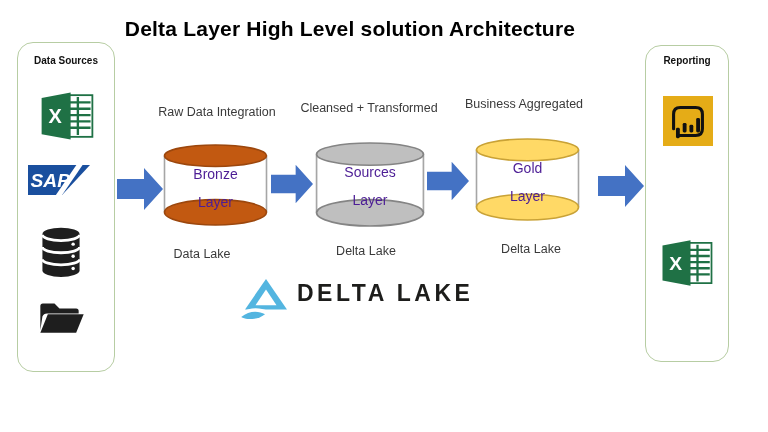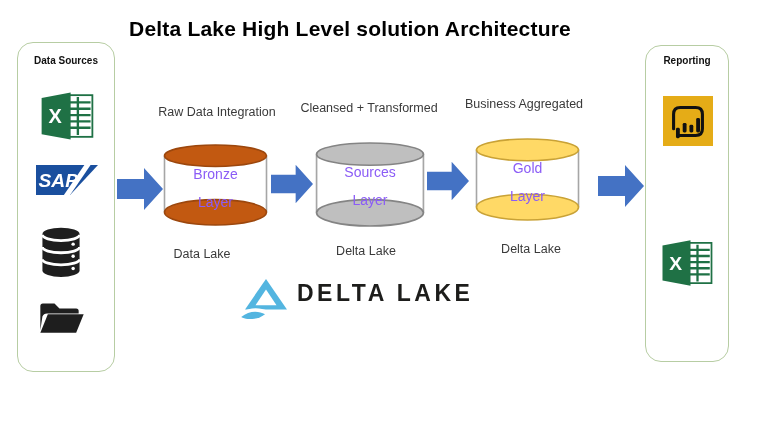--- a/index.html
+++ b/index.html
@@ -20,54 +20,54 @@
   .box-title{
     position:absolute;left:0;right:0;text-align:center;
     font-size:10px;font-weight:bold;color:#111111;
   }
   .icon{position:absolute;}
   .icon svg{width:100%;height:100%;display:block;}
   .stage-cyl{position:absolute;}
   .stage-cyl svg{width:100%;height:100%;display:block;}
   .cyl-line1,.cyl-line2{
     position:absolute;left:0;right:0;text-align:center;
-    font-size:14px;color:#8b5cf6;line-height:1;
+    font-size:14px;color:#4c1d95;line-height:1;
   }
   .cyl-line1{top:23px;}
   .cyl-line2{top:51px;}
   .top-label,.bottom-label{
     position:absolute;text-align:center;font-size:12.5px;color:#3a3a3a;
   }
   .arrow{position:absolute;}
   .arrow svg{width:100%;height:100%;display:block;}
   #logo-wordmark{
     left:297px;top:280px;white-space:nowrap;
     font-size:23px;font-weight:bold;letter-spacing:3.5px;color:#1d1d1b;
   }
 </style>
 </head>
 <body>
 
 <div id="canvas">
 
-  <div id="title" class="abs">Delta Lake High Level solution Architecture</div>
+  <div id="title" class="abs">Delta Layer High Level solution Architecture</div>
 
   <div id="data-sources-box" class="abs src-box">
     <div class="box-title" style="top:12px">Data Sources</div>
 
     <div class="icon" style="left:20px;top:48px;width:58px;height:50px">
       <svg viewBox="0 0 64 54">
         <rect x="32" y="4" width="28" height="46" fill="#ffffff" stroke-width="2" stroke="#1F7145"></rect>
         <path d="M34,12 H58 M34,19 H58 M34,26 H58 M34,33 H58 M34,40 H58 M44,6 V48" fill="none" stroke-width="2.6" stroke="#1F7145"></path>
         <polygon points="4,7 36,1 36,53 4,47" fill="#1F7145"></polygon>
         <text x="19" y="35" text-anchor="middle" font-size="22" font-weight="bold" fill="#ffffff">X</text>
       </svg>
     </div>
 
-    <div class="icon" style="left:18px;top:122px;width:62px;height:30px">
+    <div class="icon" style="left:10px;top:122px;width:62px;height:30px">
       <svg viewBox="0 0 100 48">
         <polygon points="0,0 100,0 55,48 0,48" fill="#1A4F9E"></polygon>
         <polygon points="78,0 88,0 55,48 45,48" fill="#ffffff"></polygon>
         <text x="4" y="36" font-size="31" font-weight="bold" font-style="italic" fill="#ffffff">SAP</text>
       </svg>
     </div>
 
     <div class="icon" style="left:23px;top:182px;width:40px;height:54px">
       <svg viewBox="0 0 56 72">
         <path d="M2,11 a26,9 0 0 1 52,0 V62 a26,9 0 0 1 -52,0 Z" fill="#1E1E1E"></path>

